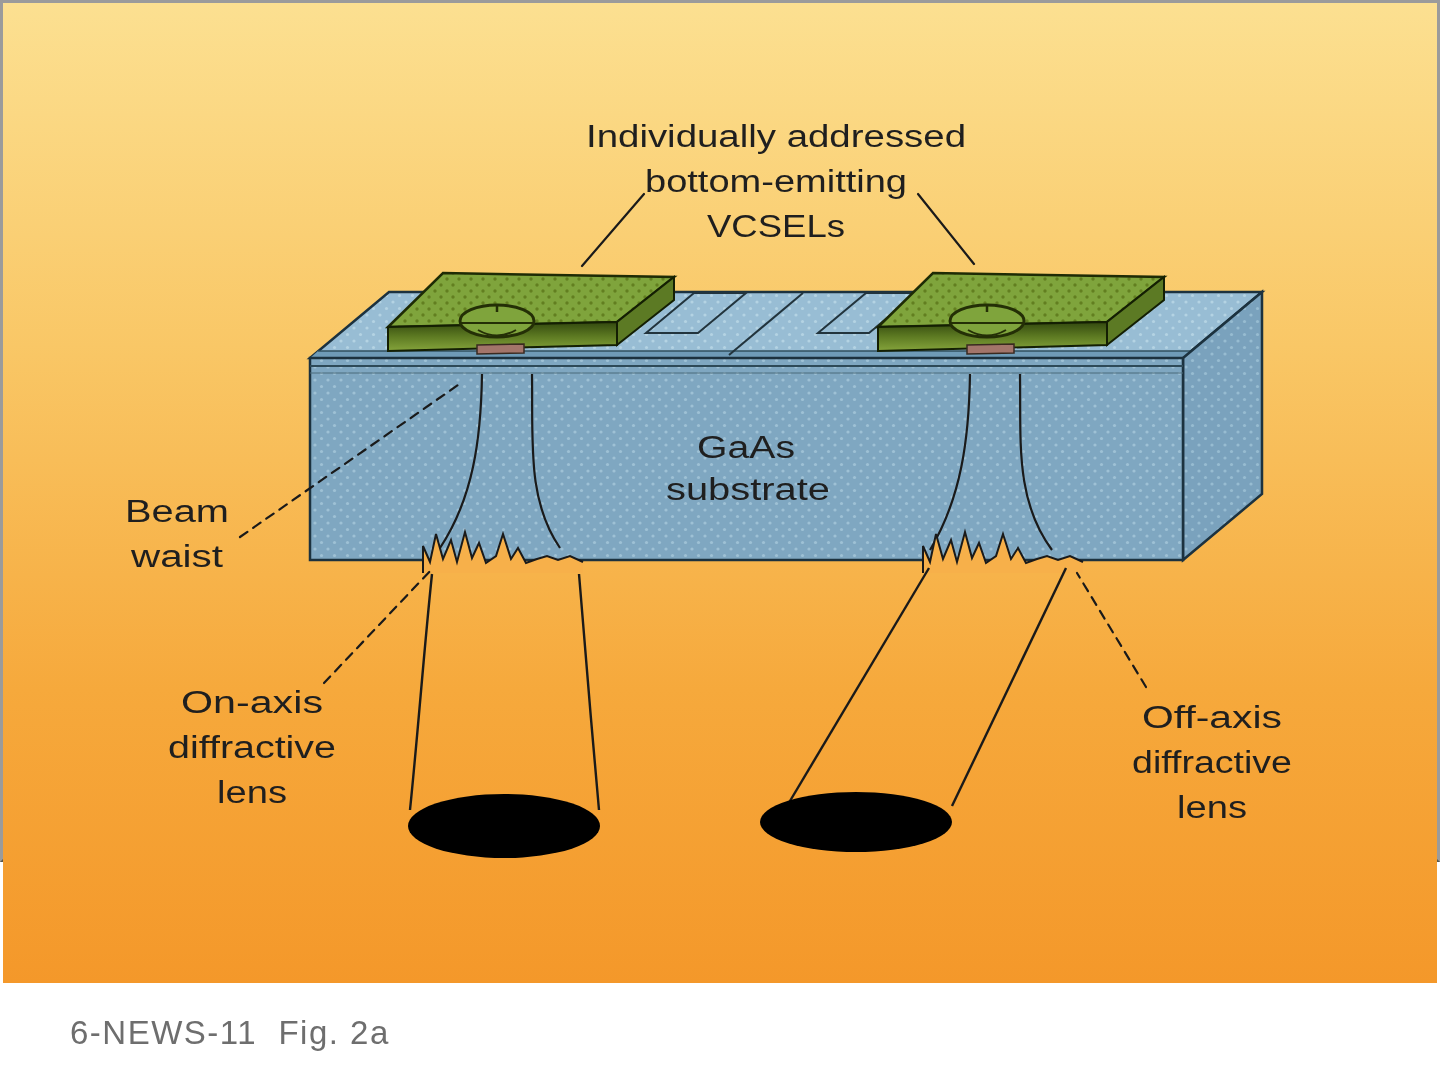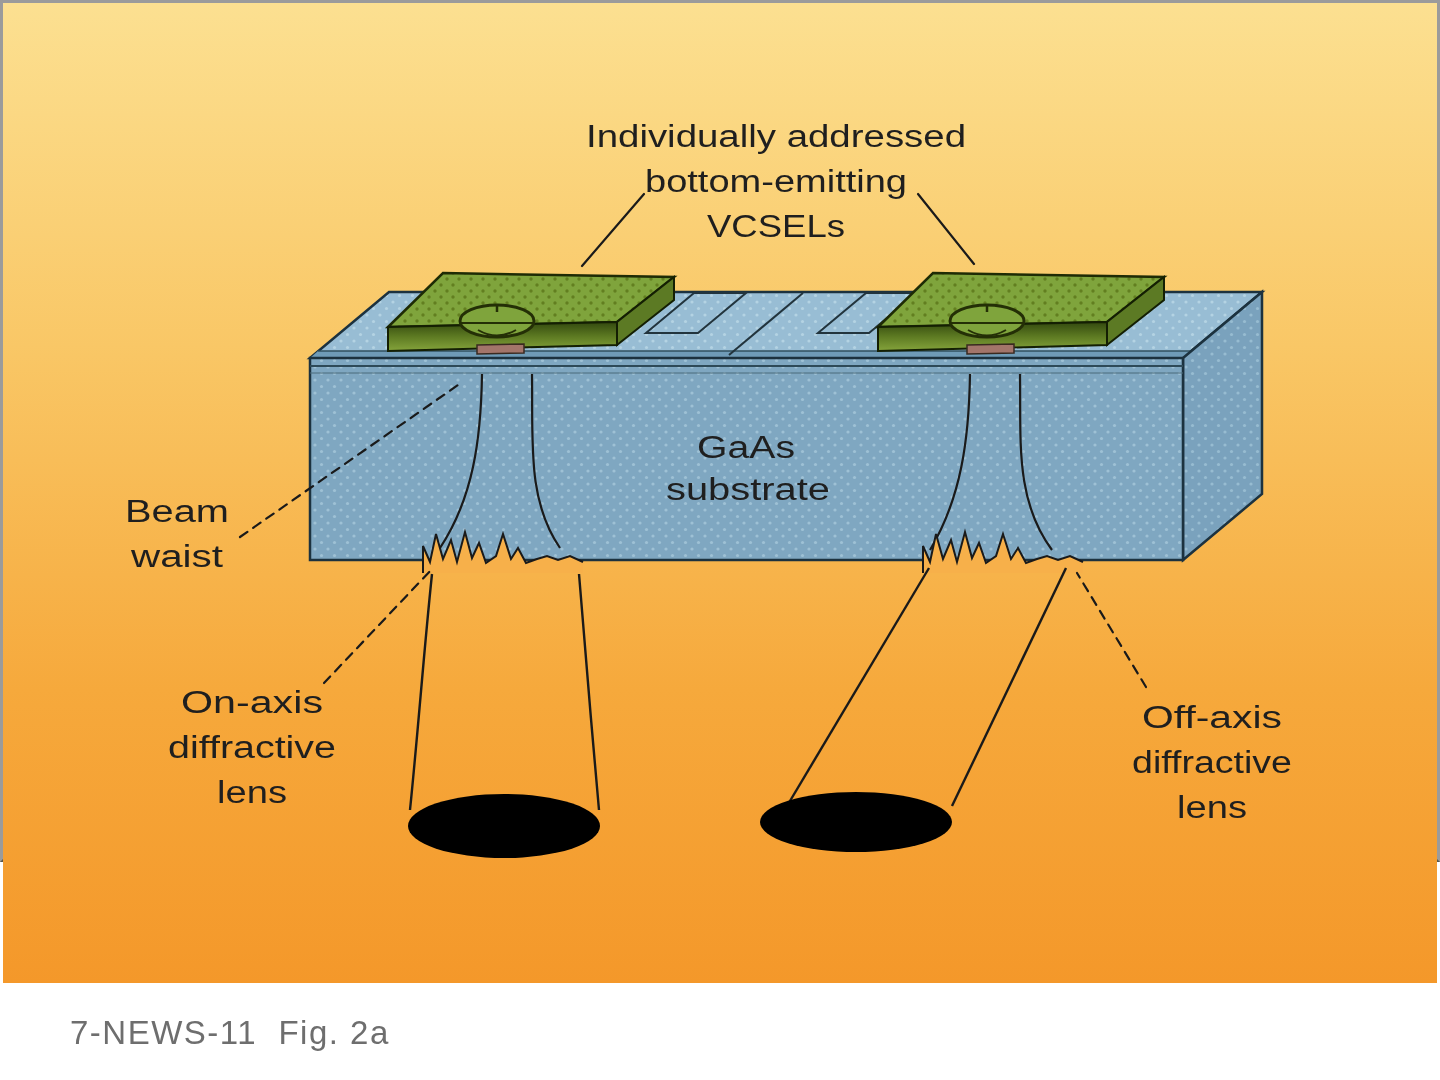--- a/index.html
+++ b/index.html
@@ -156,14 +156,14 @@
         <text x="252" y="758" textLength="168" lengthAdjust="spacingAndGlyphs">diffractive</text>
         <text x="252" y="803" textLength="70" lengthAdjust="spacingAndGlyphs">lens</text>
 
         <text x="1212" y="728" textLength="140" lengthAdjust="spacingAndGlyphs">Off-axis</text>
         <text x="1212" y="773" textLength="160" lengthAdjust="spacingAndGlyphs">diffractive</text>
         <text x="1212" y="818" textLength="70" lengthAdjust="spacingAndGlyphs">lens</text>
       </g>
     </svg>
   </div>
 
-  <div class="caption">7-NEWS-11  Fig. 2a</div>
+  <div class="caption">6-NEWS-11  Fig. 2a</div>
 </div>
 
 </body></html>

